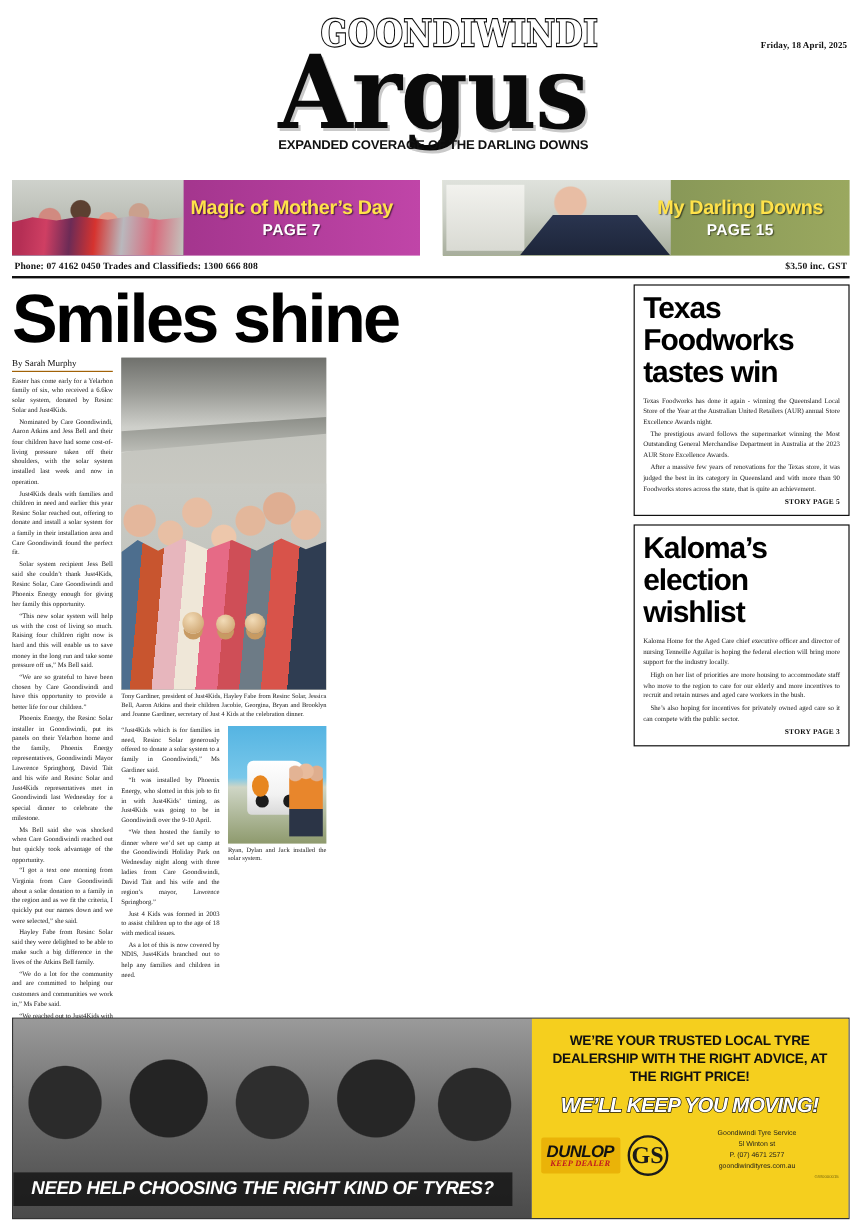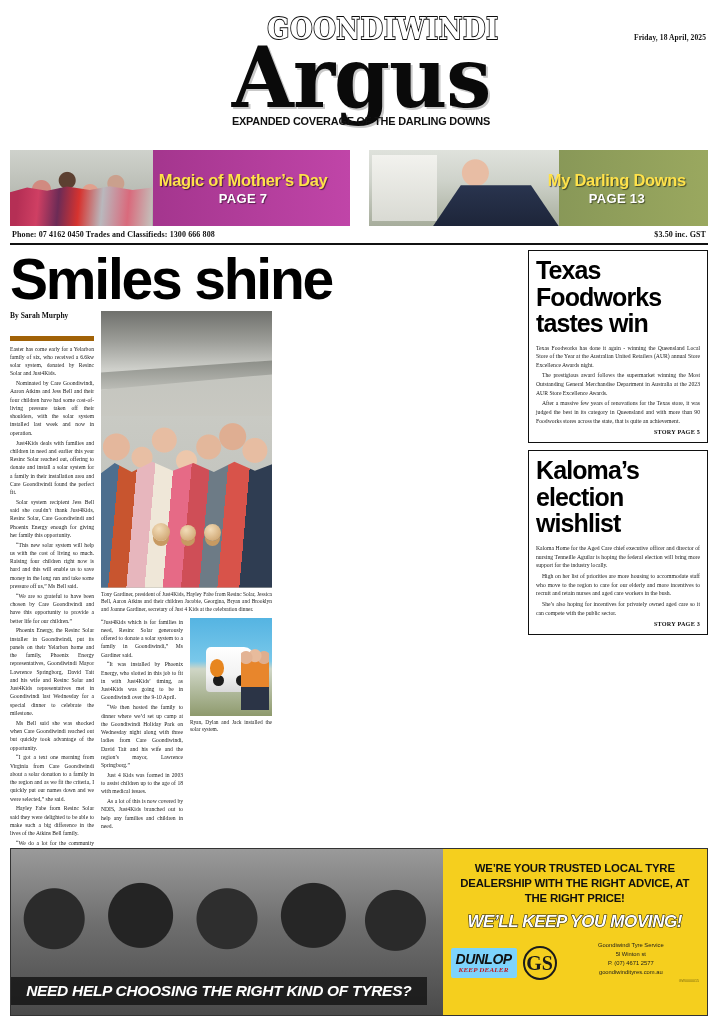--- a/index.html
+++ b/index.html
@@ -70,21 +70,21 @@
     letter-spacing: -0.2px;
     color: #111;
     margin-top: 4px;
     transform: scaleX(1.04);
   }
 
   
   .promos {
     display: flex;
     gap: 19px;
-    height: 76px;
+    height: 63px;
     margin-top: 2px;
   }
   .promo {
     position: relative;
     flex: 1;
     overflow: hidden;
     display: flex;
     align-items: center;
     justify-content: flex-end;
     padding-right: 22px;
@@ -175,24 +175,24 @@
     margin: 3px 0 4px 0;
   }
 
   .story-grid { display: flex; gap: 7px; }
   .col { width: 84px; }
   .col.wide { width: 171px; }
 
   .byline {
     font-family: "Liberation Serif", serif;
     font-size: 7.5px;
-    font-weight: bold;
-    color: #111;
-    border-bottom: 5px solid #a16207;
-    padding-bottom: 16px;
+    font-weight: normal;
+    color: #111;
+    border-bottom: 1px solid #a16207;
+    padding-bottom: 2px;
     margin-bottom: 4px;
   }
 
   .para {
     font-family: "Liberation Serif", serif;
     font-size: 5.6px;
     line-height: 1.48;
     text-align: justify;
     color: #1a1a1a;
     text-indent: 6px;
@@ -399,21 +399,21 @@
     white-space: nowrap;
   }
   .ad-bottom {
     display: flex;
     align-items: center;
     gap: 6px;
     margin-top: 9px;
     width: 100%;
   }
   .dunlop-box {
-    background: #7dd3fc;
+    background: #eab308;
     padding: 4px 5px;
     text-align: center;
     border-radius: 2px;
     flex: 0 0 auto;
   }
   .dunlop {
     font-family: "Liberation Sans", sans-serif;
     font-weight: bold;
     font-style: italic;
     font-size: 14px;
@@ -469,21 +469,21 @@
       <div class="promo-photo"></div>
       <div class="promo-text">
         <div class="promo-title">Magic of Mother’s Day</div>
         <div class="promo-page">PAGE 7</div>
       </div>
     </div>
     <div class="promo promo-right">
       <div class="promo-photo"></div>
       <div class="promo-text">
         <div class="promo-title">My Darling Downs</div>
-        <div class="promo-page">PAGE 13</div>
+        <div class="promo-page">PAGE 15</div>
       </div>
     </div>
   </div>
 
   <div class="contactbar">
     <div>Phone: 07 4162 0450   Trades and Classifieds: 1300 666 808</div>
     <div>$3.50 inc. GST</div>
   </div>
 
   <div class="body-area">

